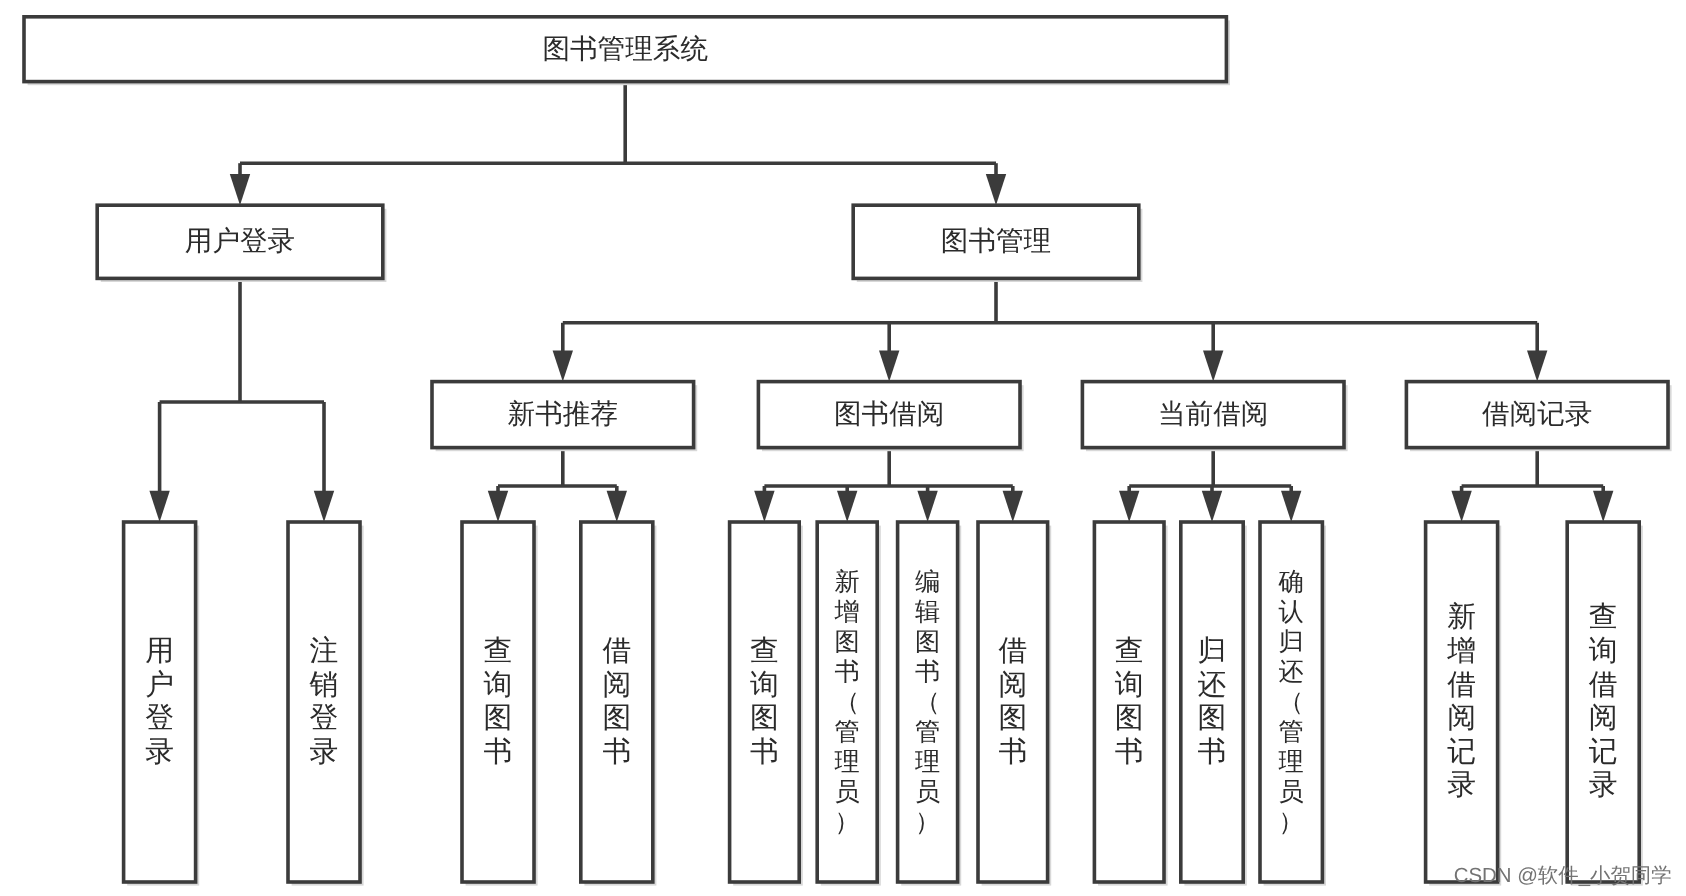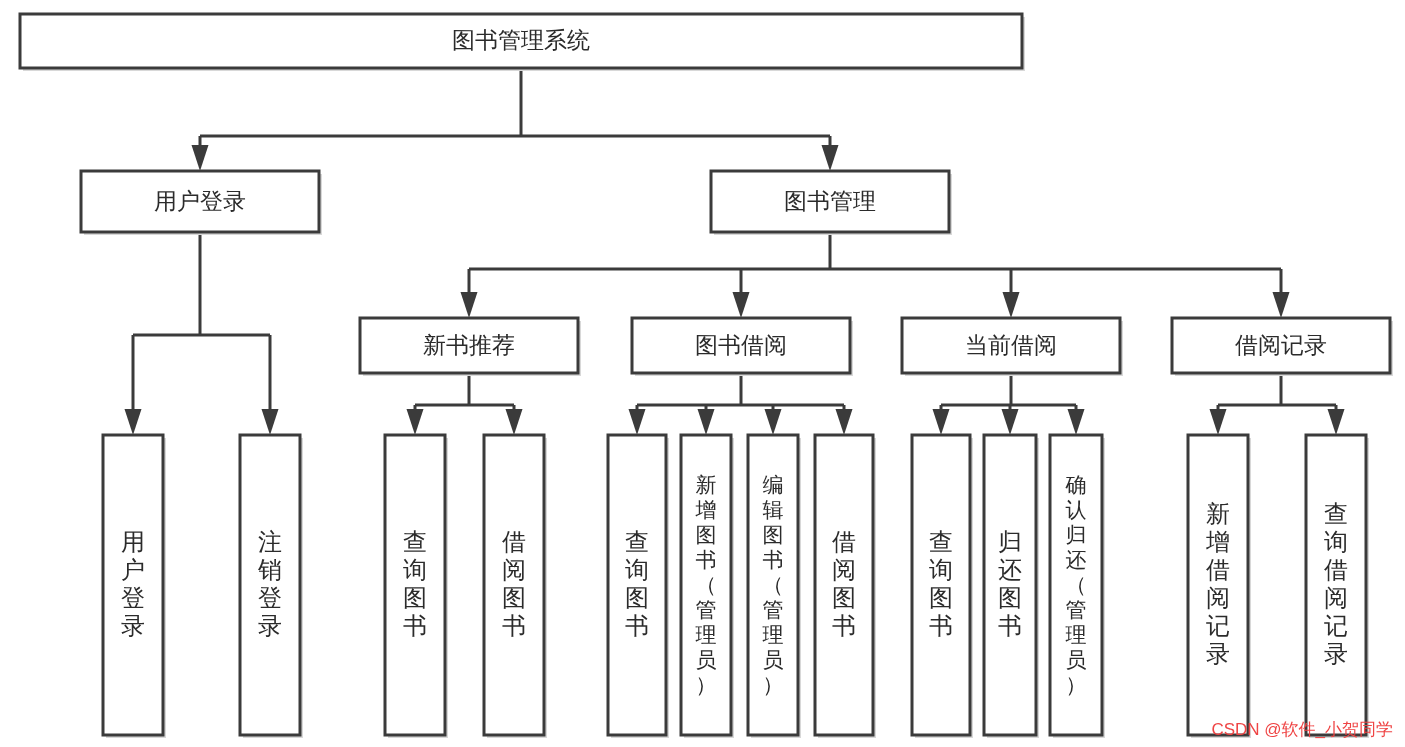--- a/index.html
+++ b/index.html
@@ -53,21 +53,21 @@
   }
   .label-h {
     font-size: 23px;
   }
   .watermark {
     position: absolute;
     right: 12px;
     bottom: 6px;
     font-family: "Liberation Sans", "DejaVu Sans", sans-serif;
     font-size: 17px;
-    color: #ef4444;
+    color: #737373;
     white-space: nowrap;
     pointer-events: none;
   }
 </style>
 </head>
 <body>
 
 <div id="diagram-root">
   <svg class="diagram" viewBox="0 0 1405 747">
     <g id="edge-layer">

